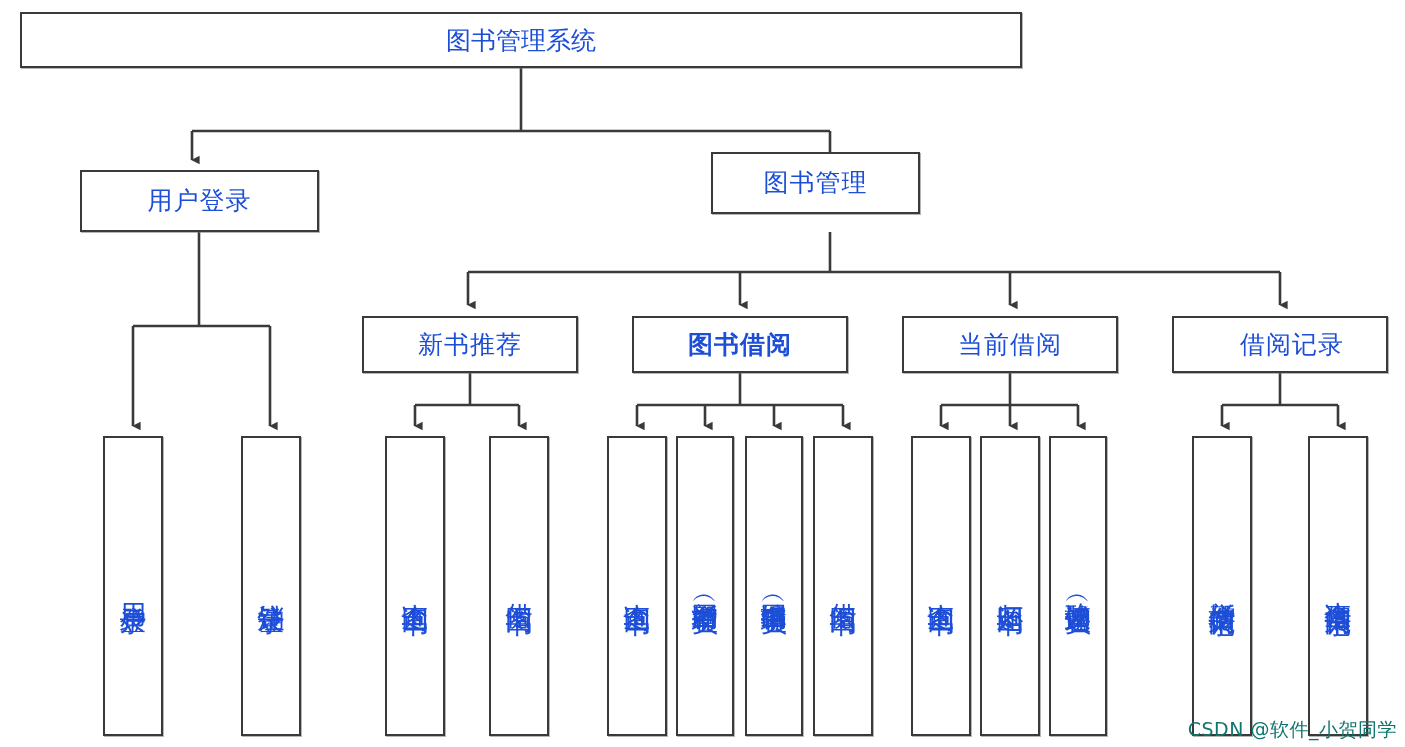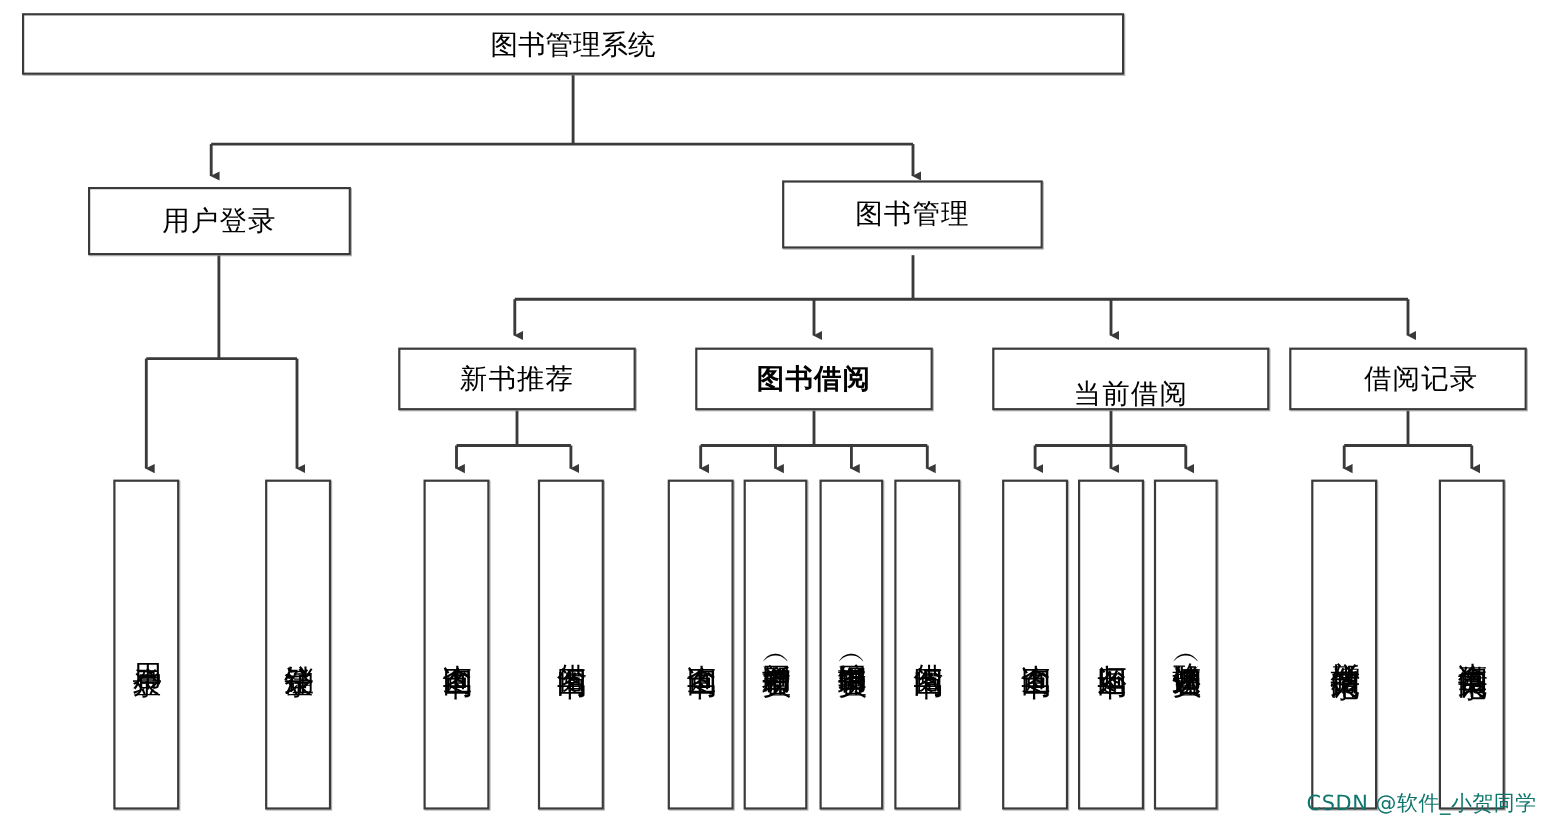--- a/index.html
+++ b/index.html
@@ -26,21 +26,21 @@
     pointer-events: none;
   }
   .node {
     position: absolute;
     box-sizing: border-box;
     border: 2.5px solid #3a3a3a;
     background: #ffffff;
     display: flex;
     align-items: center;
     justify-content: center;
-    color: #000000;
+    color: #1d4ed8;
     text-align: center;
     box-shadow: 1px 1px 0 rgba(120,120,120,0.55);
   }
   .node.horiz {
     font-size: 25px;
     letter-spacing: 1px;
     line-height: 1.1;
   }
   .node.root {
     font-size: 25px;
@@ -131,31 +131,31 @@
     </g>
   </svg>
 
   <div class="node root" style="left:20px; top:12px; width:1002px; height:56px;">
     <span>图书管理系统</span>
   </div>
 
   <div class="node horiz" style="left:80px; top:170px; width:239px; height:62px;">
     <span>用户登录</span>
   </div>
-  <div class="node horiz" style="left:711px; top:164px; width:237px; height:62px;">
+  <div class="node horiz" style="left:711px; top:152px; width:209px; height:62px;">
     <span>图书管理</span>
   </div>
 
   <div class="node horiz" style="left:362px; top:316px; width:216px; height:57px;">
     <span>新书推荐</span>
   </div>
   <div class="node horiz" style="left:632px; top:316px; width:216px; height:57px;font-weight:bold;">
     <span>图书借阅</span>
   </div>
-  <div class="node horiz" style="left:902px; top:316px; width:252px; height:57px;align-items:flex-end;">
+  <div class="node horiz" style="left:902px; top:316px; width:216px; height:57px;">
     <span>当前借阅</span>
   </div>
   <div class="node horiz" style="left:1172px; top:316px; width:216px; height:57px;padding-left:24px;">
     <span>借阅记录</span>
   </div>
 
   <div class="node vert" style="left:103px; top:436px; width:60px; height:300px;">
     <span class="vlabel">用户登录</span>
   </div>
   <div class="node vert" style="left:241px; top:436px; width:60px; height:300px;">

